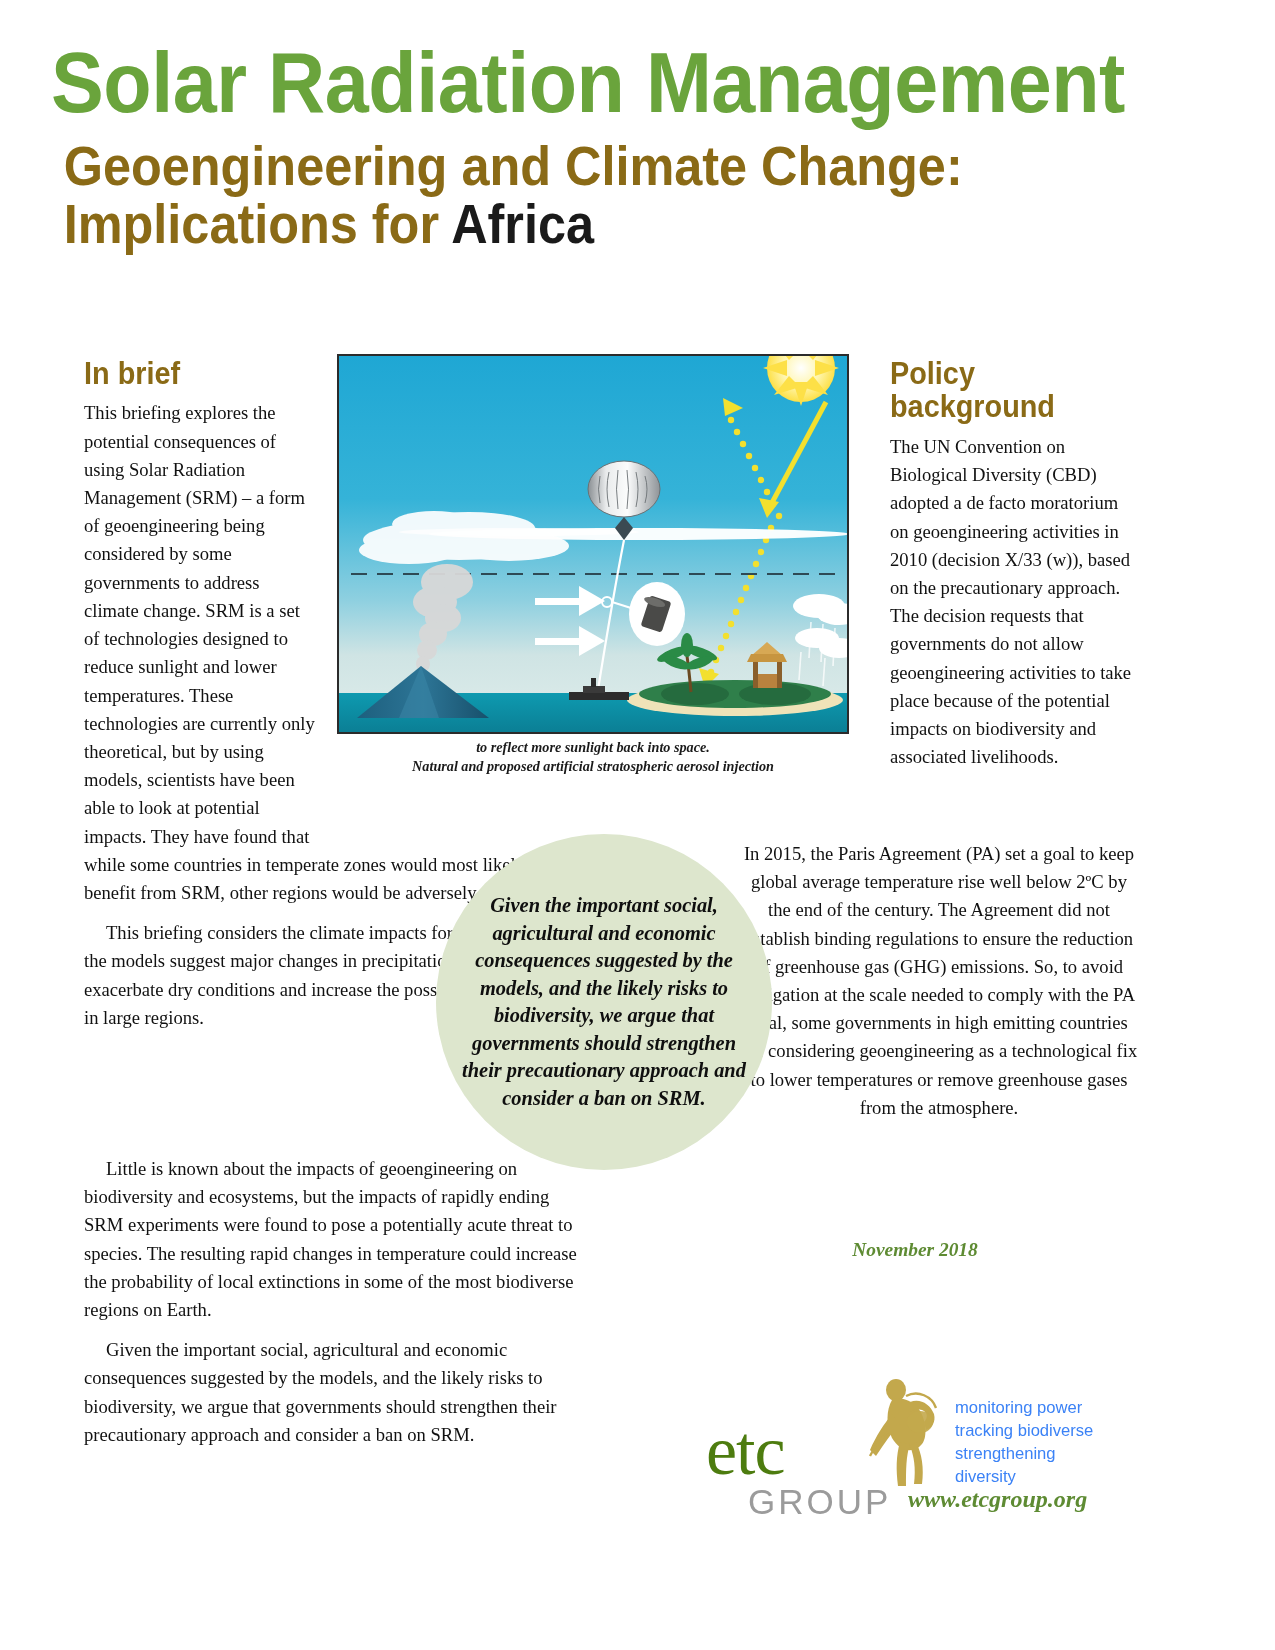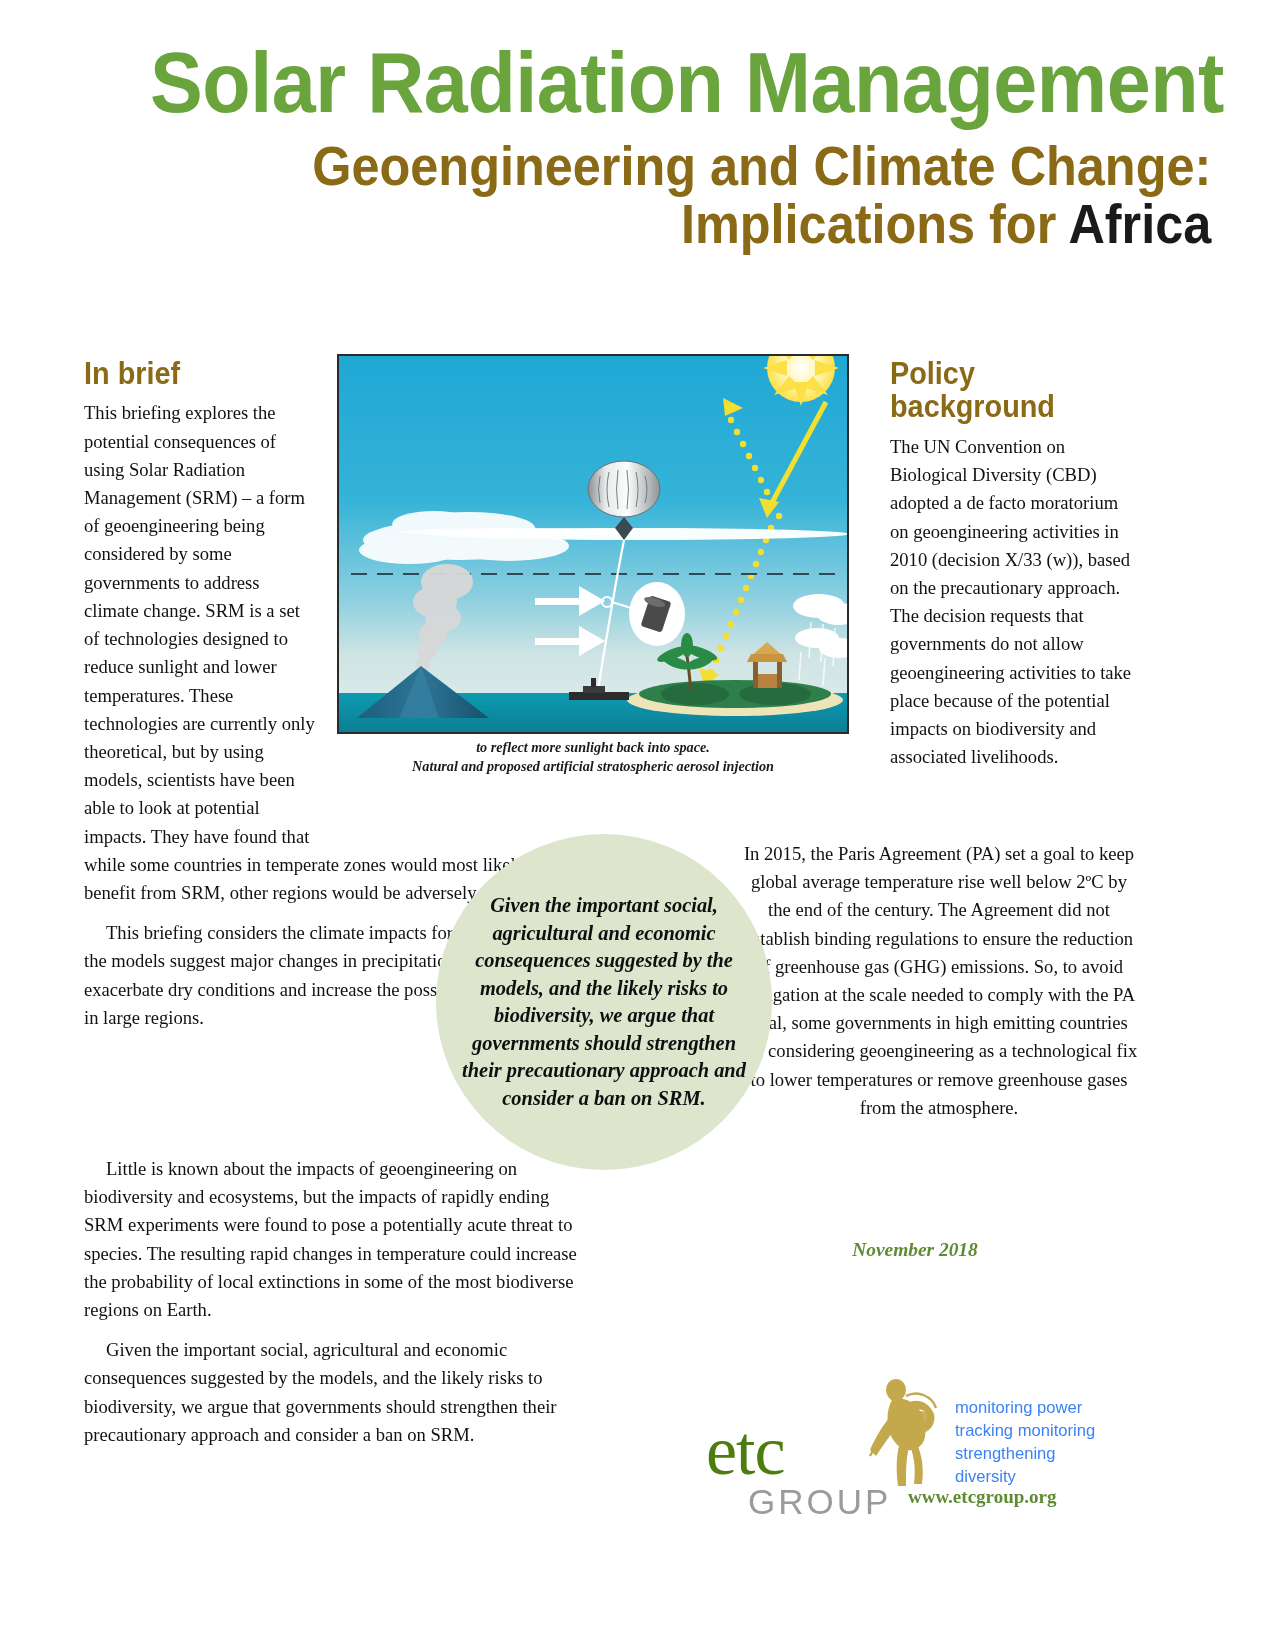--- a/index.html
+++ b/index.html
@@ -16,21 +16,21 @@
     color: #111111;
     overflow: hidden;
   }
 
   
   .title-block {
     position: absolute;
     top: 42px;
     left: 0;
     width: 1275px;
-    text-align: right;
+    text-align: left;
   }
   .title-main {
     font-family: "Liberation Sans Narrow", "Liberation Sans", sans-serif;
     font-weight: bold;
     font-size: 86px;
     line-height: 0.95;
     letter-spacing: -0.5px;
     color: #6aa43c;
     transform: scaleX(0.92);
     margin: 0;
@@ -217,22 +217,23 @@
     font-size: 16.6px;
     line-height: 23px;
     color: #3b82f6;
   }
   #logo-url {
     position: absolute;
     left: 208px;
     top: 118px;
     font-family: "Liberation Serif", serif;
     font-weight: bold;
-    font-size: 19px;
+    font-size: 24px;
     color: #5e8b33;
+    font-style: italic;
   }
 </style>
 </head>
 <body>
 
 <div class="title-block">
   <h1 class="title-main">Solar Radiation Management</h1>
   <div class="title-sub1">Geoengineering and Climate Change:</div>
   <div class="title-sub2"><span>Implications for </span><span class="africa">Africa</span></div>
 </div>
@@ -485,17 +486,17 @@
         <ellipse cx="54" cy="48" rx="13" ry="11" opacity="0.9"></ellipse>
       </g>
       <g fill="none" stroke="#c3a84c" stroke-width="2.4">
         <path d="M40 22 C52 16 66 22 70 34"></path>
         <path d="M22 58 C14 66 8 74 4 82"></path>
       </g>
     </svg>
   </div>
   <div id="logo-taglines">
     <div>monitoring power</div>
-    <div>tracking monitoring</div>
+    <div>tracking biodiverse</div>
     <div>strengthening diversity</div>
   </div>
   <div id="logo-url">www.etcgroup.org</div>
 </div>
 
 </body></html>

